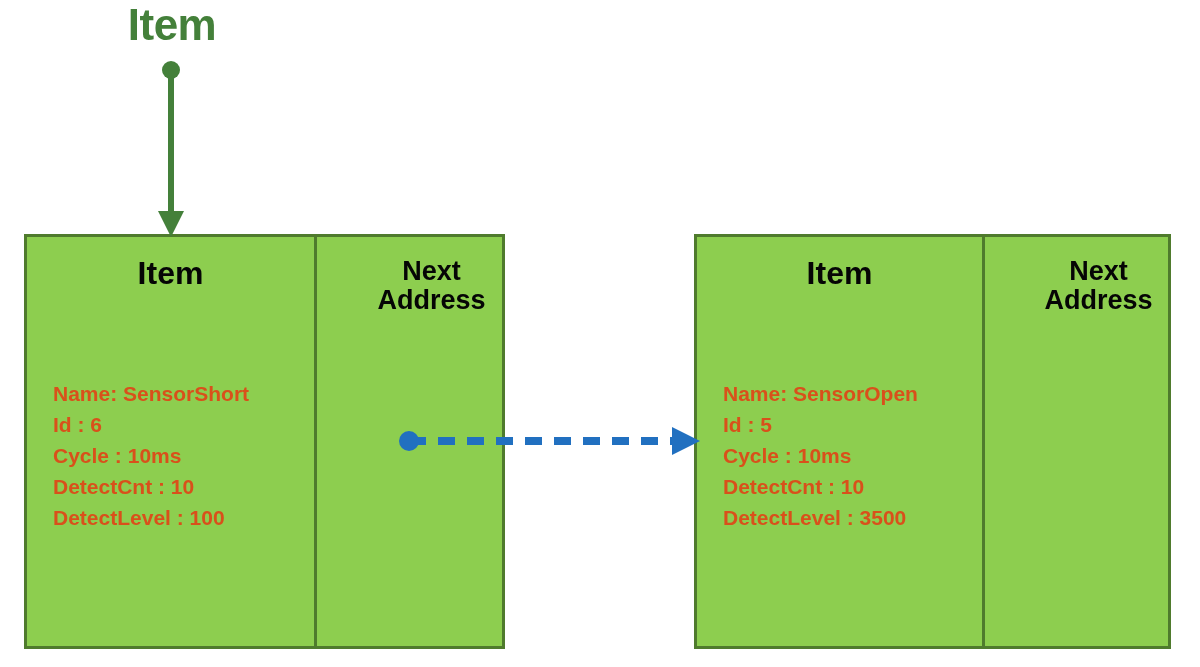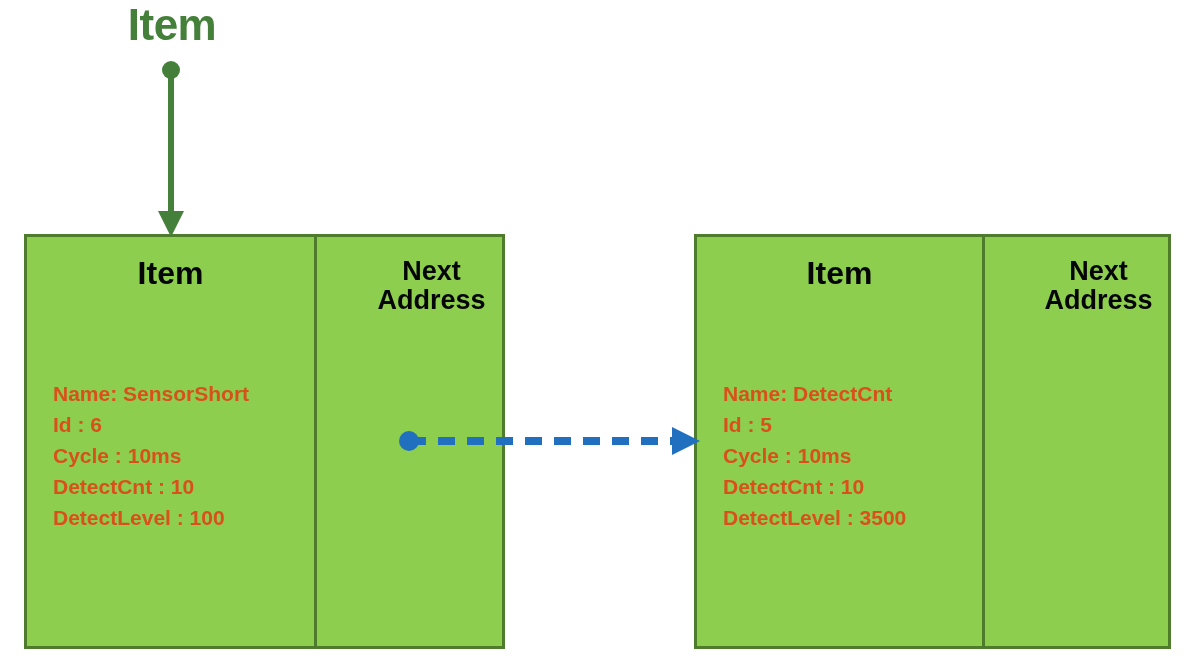--- a/index.html
+++ b/index.html
@@ -125,21 +125,21 @@
         <div>Next</div>
         <div>Address</div>
       </div>
     </div>
   </div>
 
   <div class="node node-2">
     <div class="cell cell-item">
       <div class="cell-title">Item</div>
       <ul class="field-list">
-        <li>Name: DetectCnt</li>
+        <li>Name: SensorOpen</li>
         <li>Id : 5</li>
         <li>Cycle : 10ms</li>
         <li>DetectCnt : 10</li>
         <li>DetectLevel : 3500</li>
       </ul>
     </div>
     <div class="cell cell-next">
       <div class="cell-title">
         <div>Next</div>
         <div>Address</div>

